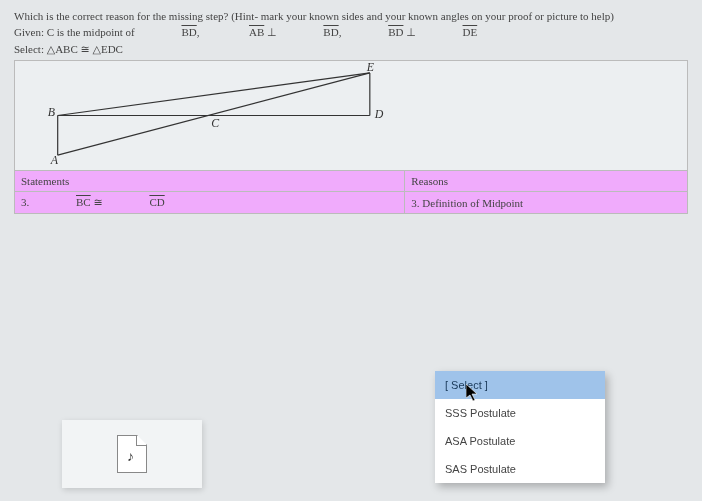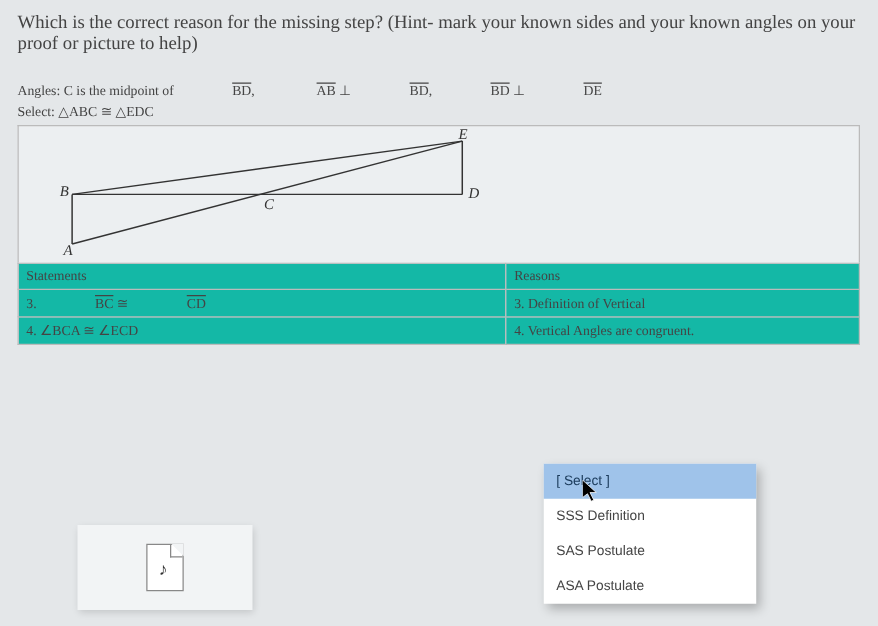--- a/index.html
+++ b/index.html
@@ -8,21 +8,21 @@
     width: 702px;
     height: 501px;
     background: #e4e7e9;
     font-family: Georgia, 'Times New Roman', serif;
     font-size: 11px;
     color: #333;
     padding: 10px 14px;
     overflow: hidden;
     position: relative;
   }
-  .question { font-size: 15px; color: #444; margin-bottom: 22px; }
+  .question { font-size: 11px; color: #444; margin-bottom: 4px; }
   .given-prove { font-size: 11px; color: #444; margin-bottom: 4px; }
   .overline { text-decoration: overline; padding-left: 44px; }
   .figure-area {
     border: 1px solid #bbb;
     border-bottom: none;
     height: 110px;
     background: #eceff1;
     position: relative;
   }
   table.proof {
@@ -30,21 +30,21 @@
     width: 100%;
     table-layout: fixed;
   }
   table.proof td, table.proof th {
     border: 1px solid #bbb;
     padding: 4px 6px;
     font-size: 11px;
     color: #444;
     text-align: left;
     vertical-align: middle;
-    background: #14b8a6;
+    background: #f0abfc;
     font-weight: normal;
   }
   table.proof th { font-weight: normal; }
   .select-box {
     display: inline-block;
     width: 120px;
     border: 1px solid #999;
     background: #fff;
     font-size: 10px;
     padding: 1px 4px;
@@ -128,21 +128,21 @@
     font-size: 14px;
     color: #333;
   }
 </style>
 </head>
 <body>
 
 <div class="question">Which is the correct reason for the missing step? (Hint- mark your known sides and your known angles on your proof or picture to help)</div>
 
 <div class="given-prove">
-  <span>Angles:</span>
+  <span>Given:</span>
   C is the midpoint of <span class="overline">BD</span>,&nbsp; <span class="overline">AB</span> ⊥ <span class="overline">BD</span>, <span class="overline">BD</span> ⊥ <span class="overline">DE</span>
 </div>
 
 <div class="given-prove">
   <span>Select:</span>
   <span>△ABC ≅ △EDC</span>
 </div>
 
 <div class="figure-area">
   <svg width="100%" height="100%" viewBox="0 0 672 110">
@@ -160,34 +160,30 @@
 </div>
 
 <table class="proof">
   <tbody>
       <tr>
     <th style="width:58%">Statements</th>
     <th>Reasons</th>
   </tr>
   <tr>
     <td><span>3.</span> <span class="overline">BC</span> ≅ <span class="overline">CD</span></td>
-    <td><span>3.</span> <span>Definition of Vertical</span></td>
-  </tr>
-  <tr>
-    <td><span>4.</span> <span>∠BCA ≅ ∠ECD</span></td>
-    <td><span>4.</span> <span>Vertical Angles are congruent.</span></td>
+    <td><span>3.</span> <span>Definition of Midpoint</span></td>
   </tr>
 </tbody>
   </table>
 
 <div class="dropdown">
   <div class="opt selected">[ Select ]</div>
-  <div class="opt">SSS Definition</div>
+  <div class="opt">SSS Postulate</div>
+  <div class="opt">ASA Postulate</div>
   <div class="opt">SAS Postulate</div>
-  <div class="opt">ASA Postulate</div>
 </div>
 
 <svg class="cursor" width="14" height="18">
   <polygon points="0,0 0,14 4,11 7,17 9,16 6,10 11,10" fill="#000" stroke="#fff" stroke-width="0.6"></polygon>
 </svg>
 
 <div class="attachment">
   <div class="file-icon">
     <span class="note-glyph">♪</span>
   </div>

